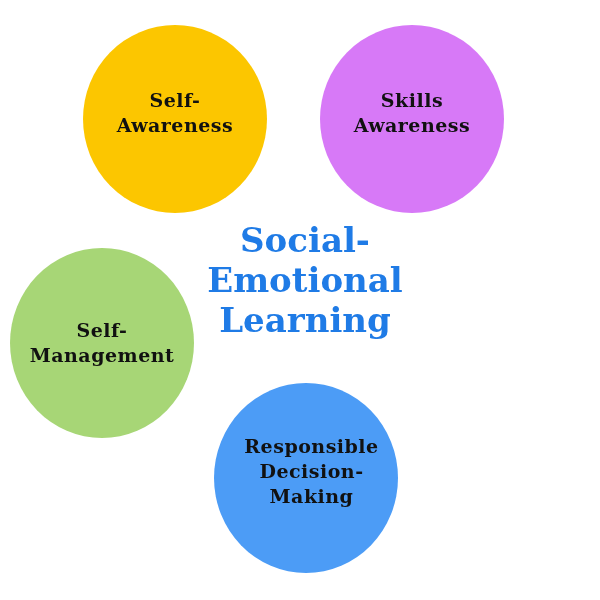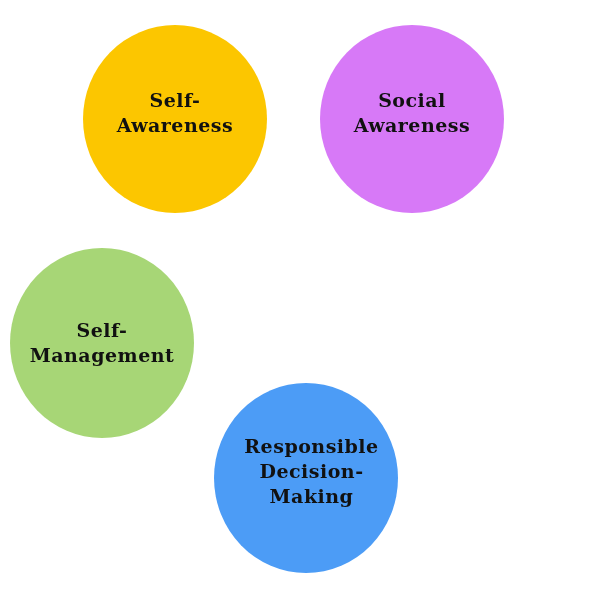--- a/index.html
+++ b/index.html
@@ -10,25 +10,28 @@
 </style>
 </head>
 <body>
 
 <div id="canvas">
   <div class="circle" style="left:83px;top:25px;width:184px;height:188px;background:#fcc600;">
     <span class="label" style="margin-top:-12px;">Self-
 Awareness</span>
   </div>
   <div class="circle" style="left:320px;top:25px;width:184px;height:188px;background:#d779f7;">
-    <span class="label" style="margin-top:-12px;">Social
+    <span class="label" style="margin-top:-12px;">Skills
 Awareness</span>
   </div>
   <div class="circle" style="left:10px;top:248px;width:184px;height:190px;background:#a7d676;">
     <span class="label">Self-
 Management</span>
   </div>
   <div class="circle" style="left:214px;top:383px;width:184px;height:190px;background:#4c9cf6;">
     <span class="label" style="margin-top:-14px;margin-left:11px;">Responsible
 Decision-
 Making</span>
   </div>
+  <div class="title">Social-
+Emotional
+Learning</div>
 </div>
 
 </body></html>

